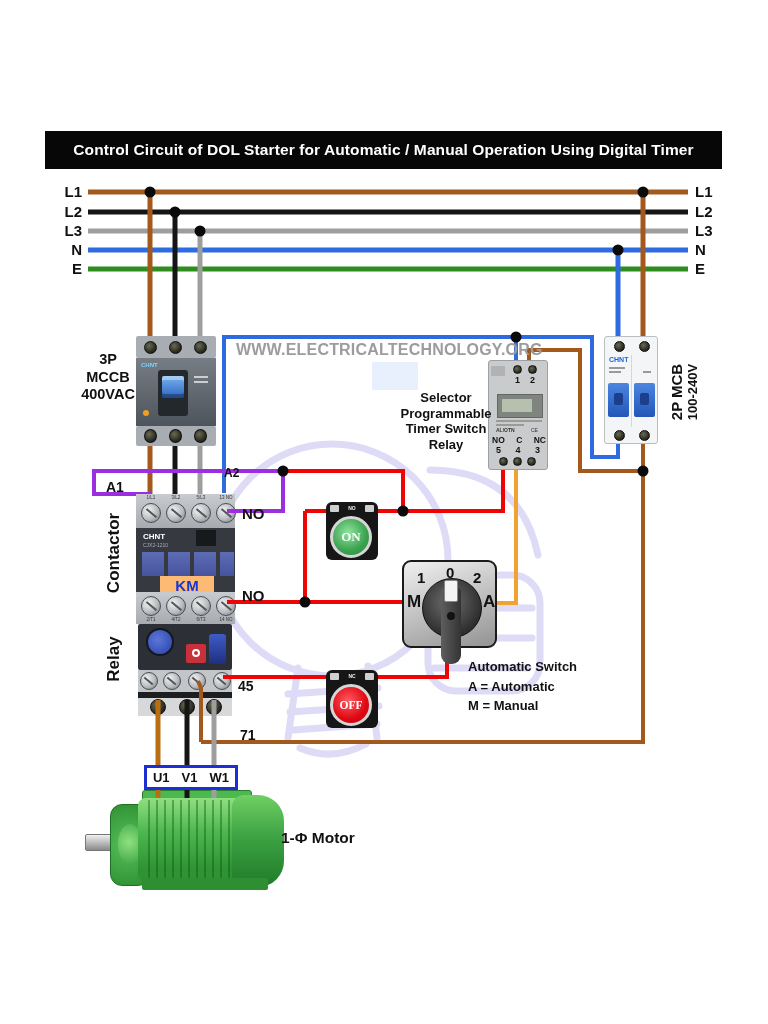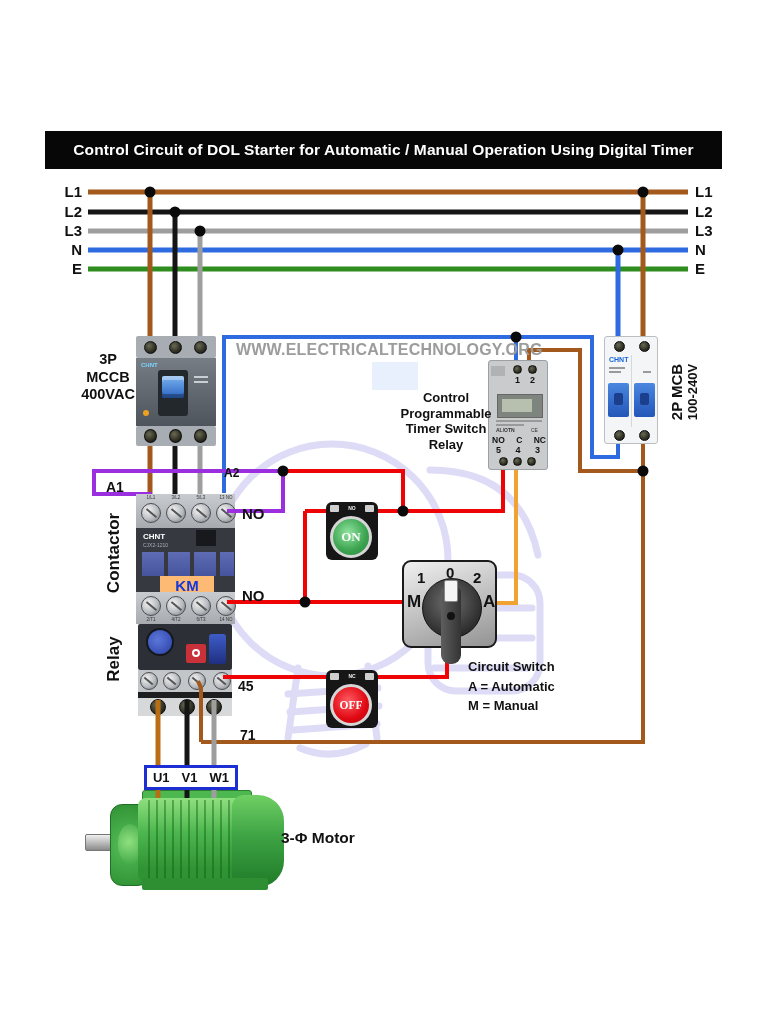--- a/index.html
+++ b/index.html
@@ -214,21 +214,21 @@
   <div class="abs" style="left:7px;top:84px;width:44px;display:flex;justify-content:space-between;font-size:9px;font-weight:bold">
     <span>5</span>
     <span>4</span>
     <span>3</span>
   </div>
   <div class="dscw" style="left:10px;top:96px;width:9px;height:9px"></div>
   <div class="dscw" style="left:24px;top:96px;width:9px;height:9px"></div>
   <div class="dscw" style="left:38px;top:96px;width:9px;height:9px"></div>
 </div>
 <div class="abs z4" style="left:378px;top:390px;width:136px;text-align:center;font-weight:bold;font-size:13px;line-height:15.5px">
-  <div>Control</div>
+  <div>Selector</div>
   <div>Programmable</div>
   <div>Timer Switch</div>
   <div>Relay</div>
 </div>
 
 <div class="device z2" style="left:604px;top:336px;width:54px;height:108px;background:#f4f5f6;border:1px solid #b9bec2;border-radius:3px;box-sizing:border-box">
   <div class="dscw" style="left:9px;top:4px;width:11px;height:11px"></div>
   <div class="dscw" style="left:34px;top:4px;width:11px;height:11px"></div>
   <div class="abs" style="left:4px;top:19px;font-size:7px;font-weight:bold;color:#1565d8">CHNT</div>
   <div class="abs" style="left:26px;top:18px;width:1px;height:72px;background:#d5d8da"></div>
@@ -267,21 +267,21 @@
   <div class="abs lbl" style="left:42px;top:2px;font-size:15px">0</div>
   <div class="abs lbl" style="left:69px;top:7px;font-size:15px">2</div>
   <div class="abs lbl" style="left:3px;top:30px;font-size:17px">M</div>
   <div class="abs lbl" style="left:79px;top:30px;font-size:17px">A</div>
   <div class="abs" style="left:18px;top:16px;width:58px;height:58px;border-radius:50%;background:radial-gradient(circle at 45% 40%, #6e6e6e, #2c2c2c 72%);border:1px solid #111"></div>
   <div class="abs" style="left:37px;top:26px;width:20px;height:76px;background:linear-gradient(90deg,#5e5e5e,#333);border-radius:4px 4px 9px 9px"></div>
   <div class="abs" style="left:40px;top:18px;width:14px;height:22px;background:#f4f4f4;border:1px solid #888;border-radius:2px;box-sizing:border-box"></div>
   <div class="abs" style="left:43px;top:50px;width:8px;height:8px;border-radius:50%;background:#121212"></div>
 </div>
 <div class="abs z4" style="left:468px;top:657px;font-weight:bold;font-size:13px;line-height:19.5px">
-  <div>Circuit Switch</div>
+  <div>Automatic Switch</div>
   <div>A = Automatic</div>
   <div>M = Manual</div>
 </div>
 
 <svg class="abs z3" width="768" height="1024" style="left:0;top:0;pointer-events:none" fill="none">
   <path d="M198 681 L201 688 V742" stroke-width="4" style="stroke:var(--l1-brown)"></path>
   <path d="M223 677 H238" stroke-width="4" style="stroke:var(--control-red)"></path>
   <path d="M227 602 H238" stroke-width="4" style="stroke:var(--control-red)"></path>
   <path d="M227 511 H238" stroke-width="4" style="stroke:var(--purple)"></path>
   <path d="M158 700 V798" stroke-width="5" style="stroke:var(--orange-brown)"></path>
@@ -298,13 +298,13 @@
 <div class="device z2" style="left:80px;top:790px;width:210px;height:105px">
   <div class="abs" style="left:5px;top:44px;width:36px;height:15px;background:linear-gradient(#f0f0f0,#8a8a8a);border:1px solid #777;border-radius:2px"></div>
   <div class="abs" style="left:30px;top:14px;width:38px;height:80px;border-radius:12px;background:radial-gradient(circle at 45% 50%, #56c05a, #2e8f32);border:1px solid #1f6f24"></div>
   <div class="abs" style="left:38px;top:34px;width:24px;height:40px;border-radius:50%;background:radial-gradient(circle at 45% 45%, #8fe07e, #3aa344)"></div>
   <div class="abs" style="left:62px;top:0px;width:108px;height:16px;background:#4db84f;border-radius:3px;border:1px solid #2a7f2e"></div>
   <div class="abs" style="left:58px;top:8px;width:118px;height:84px;border-radius:8px;background:linear-gradient(180deg,#8fe07e 0%,#4db84f 40%,#2e9332 85%)"></div>
   <div class="abs" style="left:62px;top:10px;width:110px;height:80px;border-radius:8px;background:repeating-linear-gradient(90deg, rgba(15,80,20,0) 0 6px, rgba(15,80,20,.4) 6px 8px)"></div>
   <div class="abs" style="left:152px;top:5px;width:52px;height:92px;border-radius:12px 26px 26px 12px;background:linear-gradient(180deg,#6fcf63,#3da344 45%,#1f7a28)"></div>
   <div class="abs" style="left:62px;top:88px;width:126px;height:12px;background:#2e8f32;border-radius:2px"></div>
 </div>
-<div class="abs z4 lbl" style="left:281px;top:829px;font-size:15.5px">3-Φ Motor</div>
+<div class="abs z4 lbl" style="left:281px;top:829px;font-size:15.5px">1-Φ Motor</div>
 
 </body></html>

